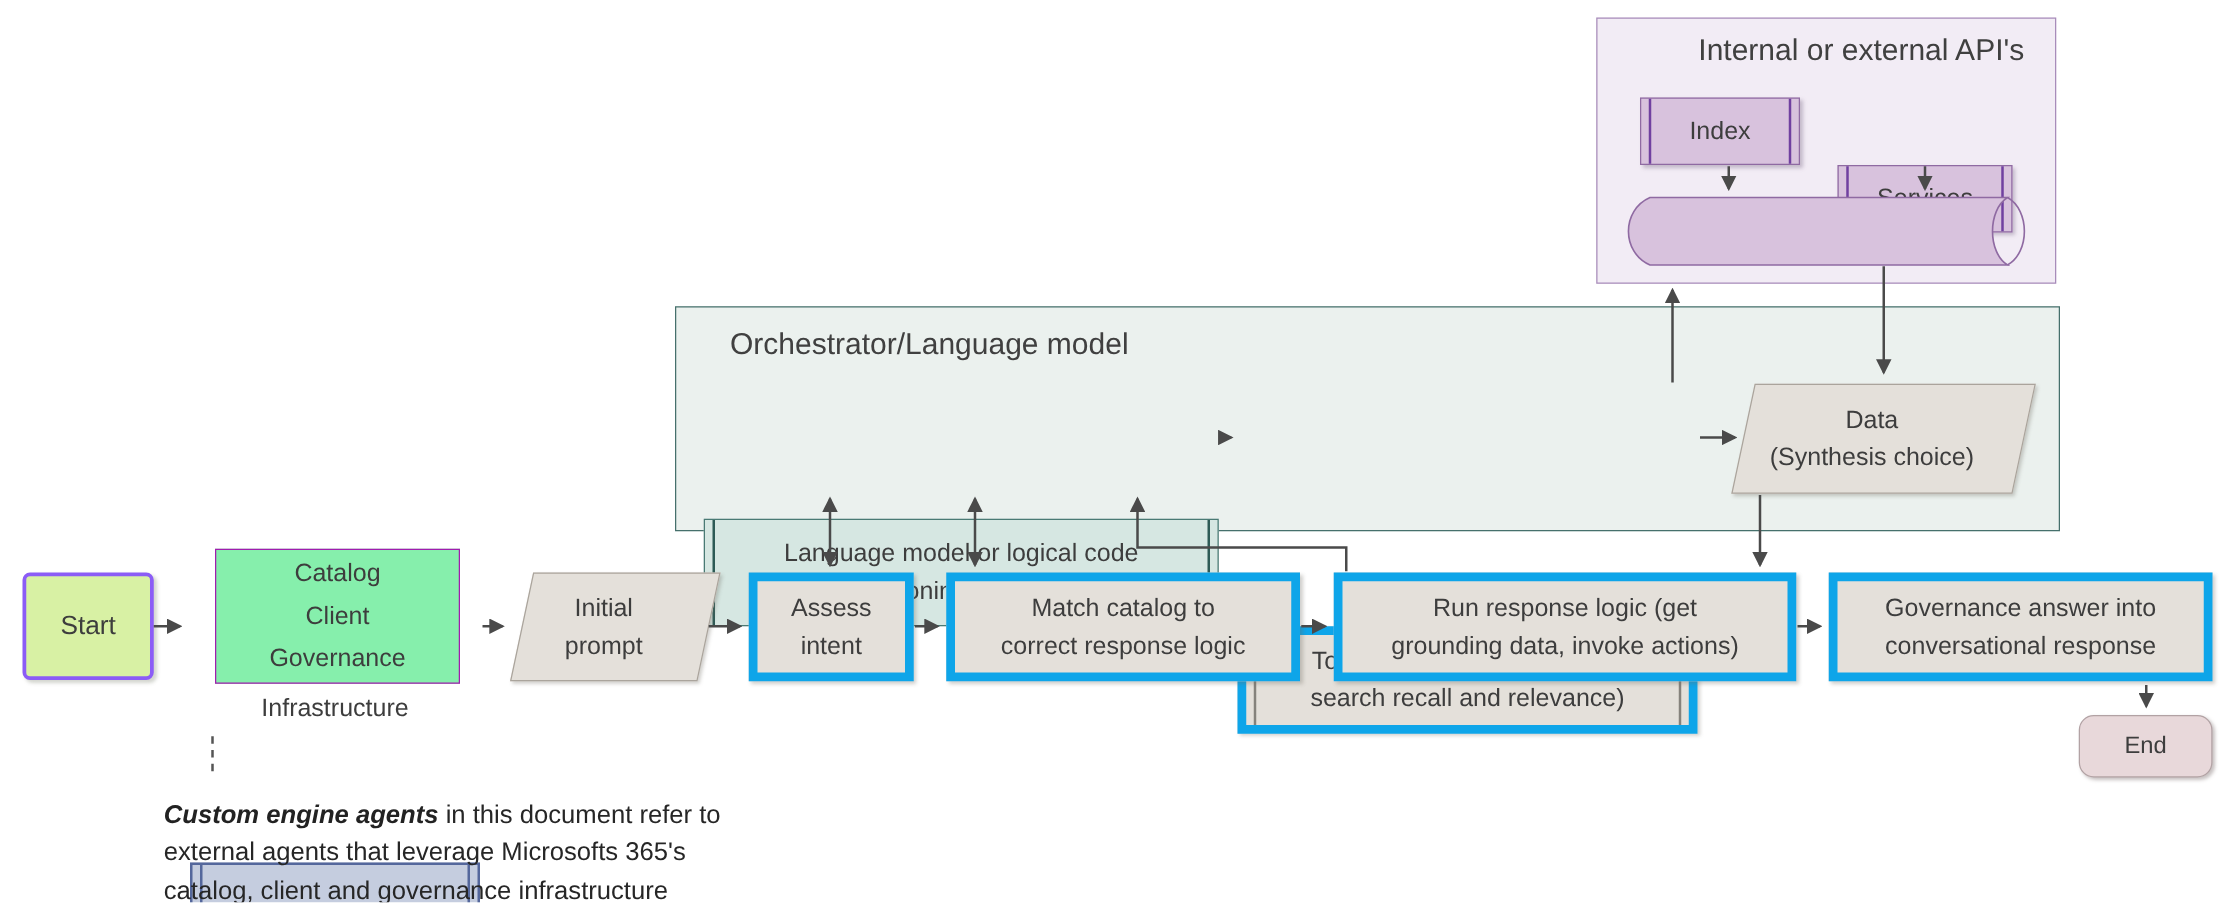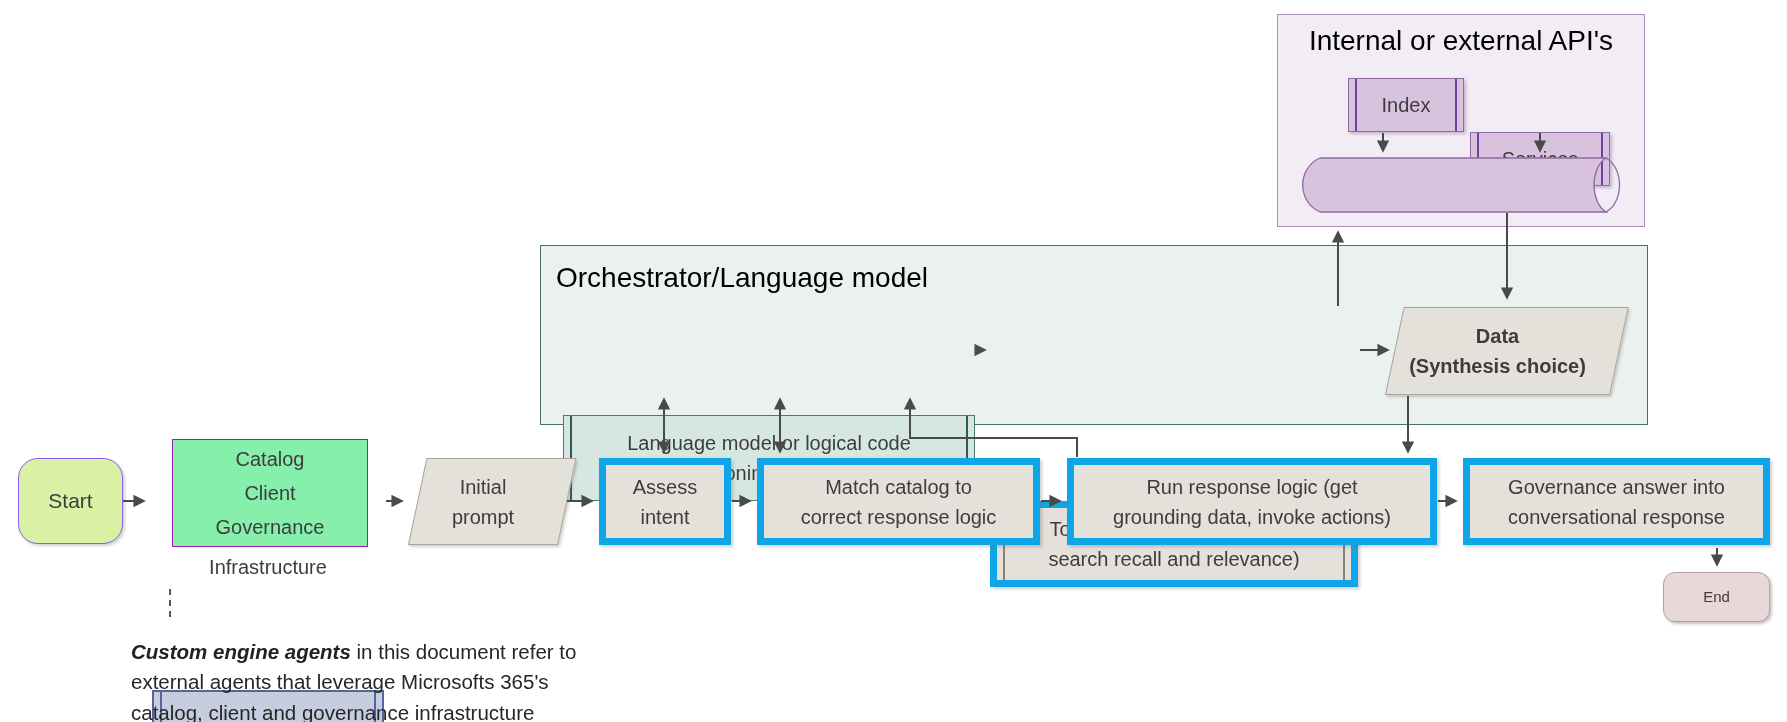--- a/index.html
+++ b/index.html
@@ -5,73 +5,73 @@
   html,body{margin:0;padding:0;background:#ffffff;}
   #canvas{position:relative;width:1787px;height:722px;background:#ffffff;overflow:hidden;
           font-family:"Liberation Sans", sans-serif;color:#3d3d3d;}
   .abs{position:absolute;box-sizing:border-box;}
   .flex{display:flex;align-items:center;justify-content:center;}
   .lbl{white-space:pre-line;text-align:center;font-size:20px;line-height:1.5;color:#3d3d3d;}
   
   .purple-container{background:#f2ecf5;border:1px solid #a88cba;}
   .green-container{background:#ebf1ee;border:1px solid #46706c;}
   .infra-container{background:#c5cddf;border:2px solid #54679c;}
-  .container-title{font-size:28px;color:#000000;}
+  .container-title{font-size:24px;color:#404040;margin-left:28px;}
   
   .pp{position:relative;}
   .pp::before,.pp::after{content:"";position:absolute;top:0;bottom:0;width:2px;}
   .pp::before{left:6px;}
   .pp::after{right:6px;}
   .purple-box{background:#d8c2dd;border:1px solid #8f6aa2;box-shadow:2px 2px 3px rgba(110,90,120,.35);}
   .purple-box.pp::before,.purple-box.pp::after{background:#7040a0;}
   .teal-box{background:#d6e7e2;border:1px solid #4a7a74;}
   .teal-box.pp::before,.teal-box.pp::after{background:#2d5a55;}
   .grey-box{background:#e4e0da;border:7px solid #0ea5e9;box-shadow:2px 2px 3px rgba(110,105,95,.32);}
   .grey-box.pp::before,.grey-box.pp::after{background:#85827c;}
   .infra-container.pp::before,.infra-container.pp::after{background:#54679c;}
   .yellow-box{background:#86efac;border:1px solid #a21caf;align-items:center;}
-  .start-box{background:#d8f1a4;border:1px solid #8b5cf6;border-radius:20px;box-shadow:2px 2px 3px rgba(110,115,95,.3);}
+  .start-box{background:#d8f1a4;border:3px solid #8b5cf6;border-radius:6px;box-shadow:2px 2px 3px rgba(110,115,95,.3);}
   .end-box{background:#e8d8da;border:1px solid #b2a2a4;border-radius:12px;box-shadow:2px 2px 3px rgba(115,100,100,.4);}
   
   .para{position:absolute;}
   .para .para-bg{position:absolute;inset:0;transform:skewX(-12deg);transform-origin:50% 100%;
                  background:#e4e0da;border:1px solid #aaa49c;box-shadow:2px 2px 3px rgba(110,105,95,.32);}
   .para .para-lbl{position:absolute;inset:0;}
   #svg-layer{position:absolute;left:0;top:0;z-index:5;pointer-events:none;}
   .toplbl{z-index:10;}
   #note{position:absolute;left:131px;top:616px;width:482px;font-size:20.5px;line-height:1.5;color:#262626;z-index:10;}
   #note b{font-weight:bold;color:#222;font-style:italic;}
 </style>
 </head>
 <body>
 
 <div id="canvas">
 
   <div class="abs purple-container" style="left:1277px;top:14px;width:368px;height:213px;"></div>
   <div class="abs flex container-title" style="left:1277px;top:26px;width:368px;height:30px;">Internal or external API's</div>
 
-  <div class="abs flex purple-box pp" style="left:1348px;top:78px;width:116px;height:54px;align-items:center;">
+  <div class="abs flex purple-box pp" style="left:1312px;top:78px;width:128px;height:54px;align-items:center;">
     <span class="lbl">Index</span>
   </div>
   <div class="abs flex purple-box pp" style="left:1470px;top:78px;width:140px;height:54px;">
     <span class="lbl">Services</span>
   </div>
 
   <div class="abs green-container" style="left:540px;top:245px;width:1108px;height:180px;"></div>
   <div class="abs container-title" style="left:556px;top:262px;width:420px;">Orchestrator/Language model</div>
 
   <div class="abs flex teal-box pp" style="left:563px;top:307px;width:412px;height:86px;">
     <span class="lbl">Language model or logical code
 flow (reasoning, token length)</span>
   </div>
   <div class="abs flex grey-box pp" style="left:990px;top:307px;width:368px;height:86px;">
     <span class="lbl">Tool use (Tool catalog, auth,
 search recall and relevance)</span>
   </div>
-  <div class="para" style="left:1385px;top:307px;width:225px;height:88px;font-weight:bold;">
+  <div class="para" style="left:1385px;top:307px;width:225px;height:88px;">
     <div class="para-bg"></div>
     <div class="para-lbl flex">
       <span class="lbl">Data
 (Synthesis choice)</span>
     </div>
   </div>
 
   <div class="abs flex start-box" style="left:18px;top:458px;width:105px;height:86px;">
     <span class="lbl" style="font-size:21px;">Start</span>
   </div>
@@ -108,21 +108,21 @@
     <span class="lbl">Run response logic (get
 grounding data, invoke actions)</span>
   </div>
 
   <div class="abs flex grey-box" style="left:1463px;top:458px;width:307px;height:87px;">
     <span class="lbl">Governance answer into
 conversational response</span>
   </div>
 
   <div class="abs flex end-box" style="left:1663px;top:572px;width:107px;height:50px;">
-    <span class="lbl" style="font-size:15px;">End</span>
+    <span class="lbl" style="font-size:19px;">End</span>
   </div>
 
   <p id="note"><b>Custom engine agents</b><span> in this document refer to external agents that leverage Microsofts 365's catalog, client and governance infrastructure</span></p>
 
   <svg id="svg-layer" width="1787" height="722" viewBox="0 0 1787 722">
     <defs>
       <marker id="ah" viewBox="0 0 10 10" refX="8.5" refY="5" markerWidth="6.2" markerHeight="6.2" orient="auto-start-reverse">
         <path d="M0 0 L10 5 L0 10 z" fill="#4a4a4a"></path>
       </marker>
     </defs>

